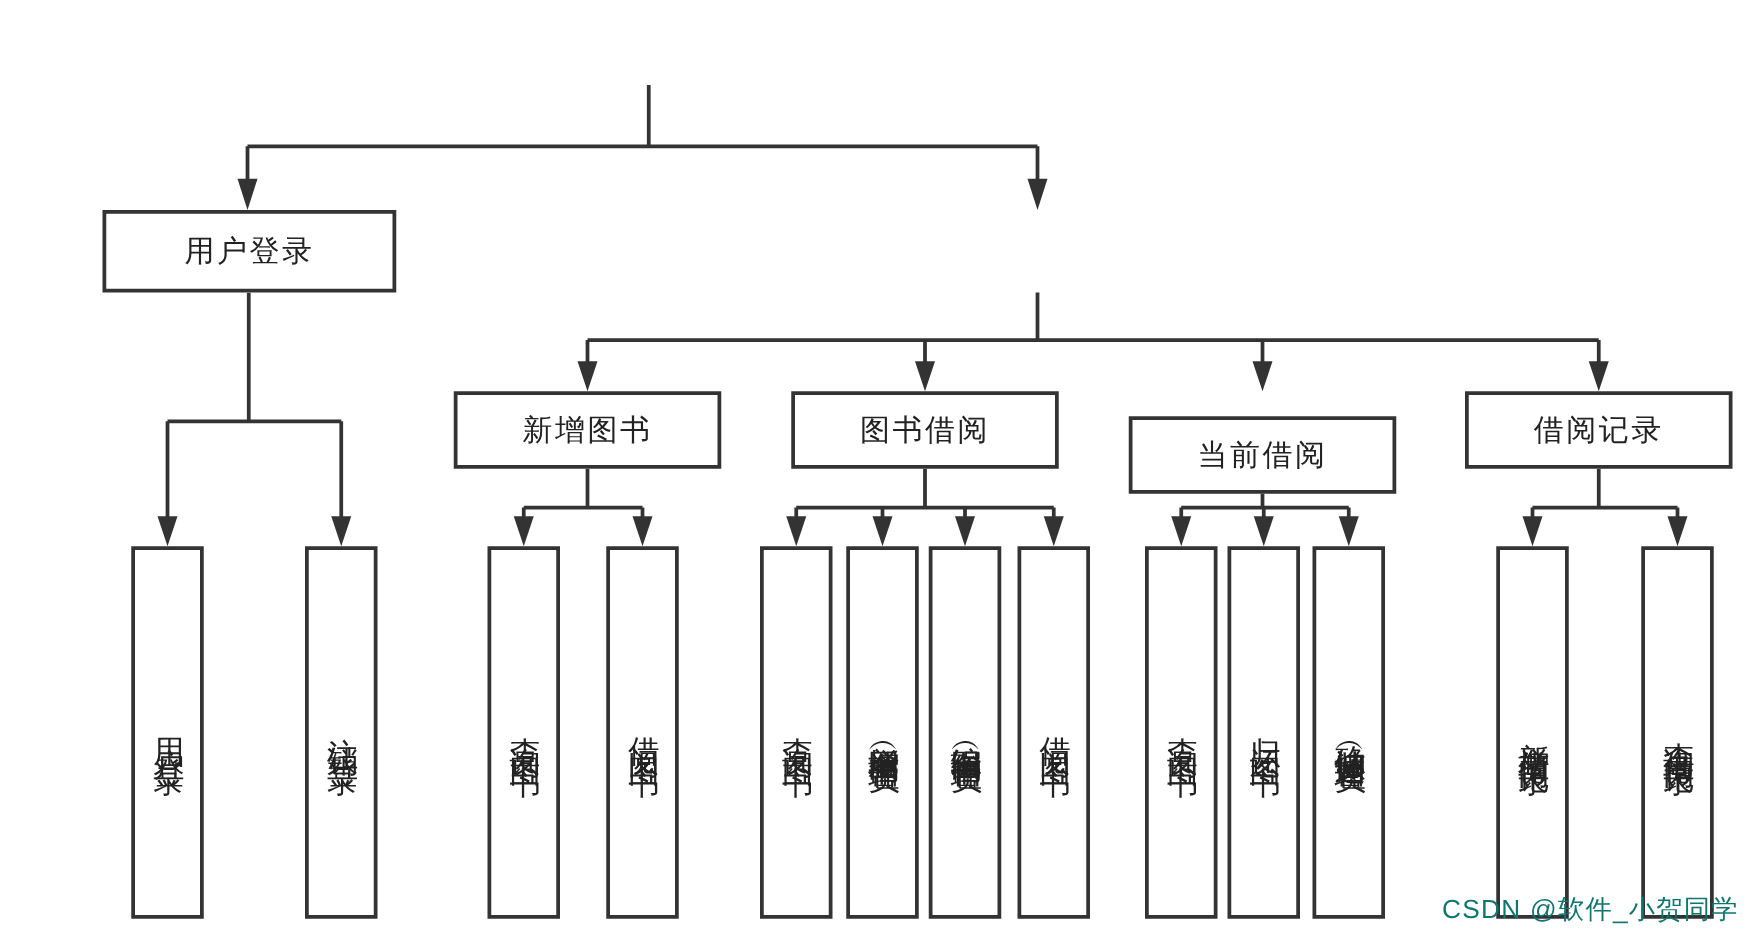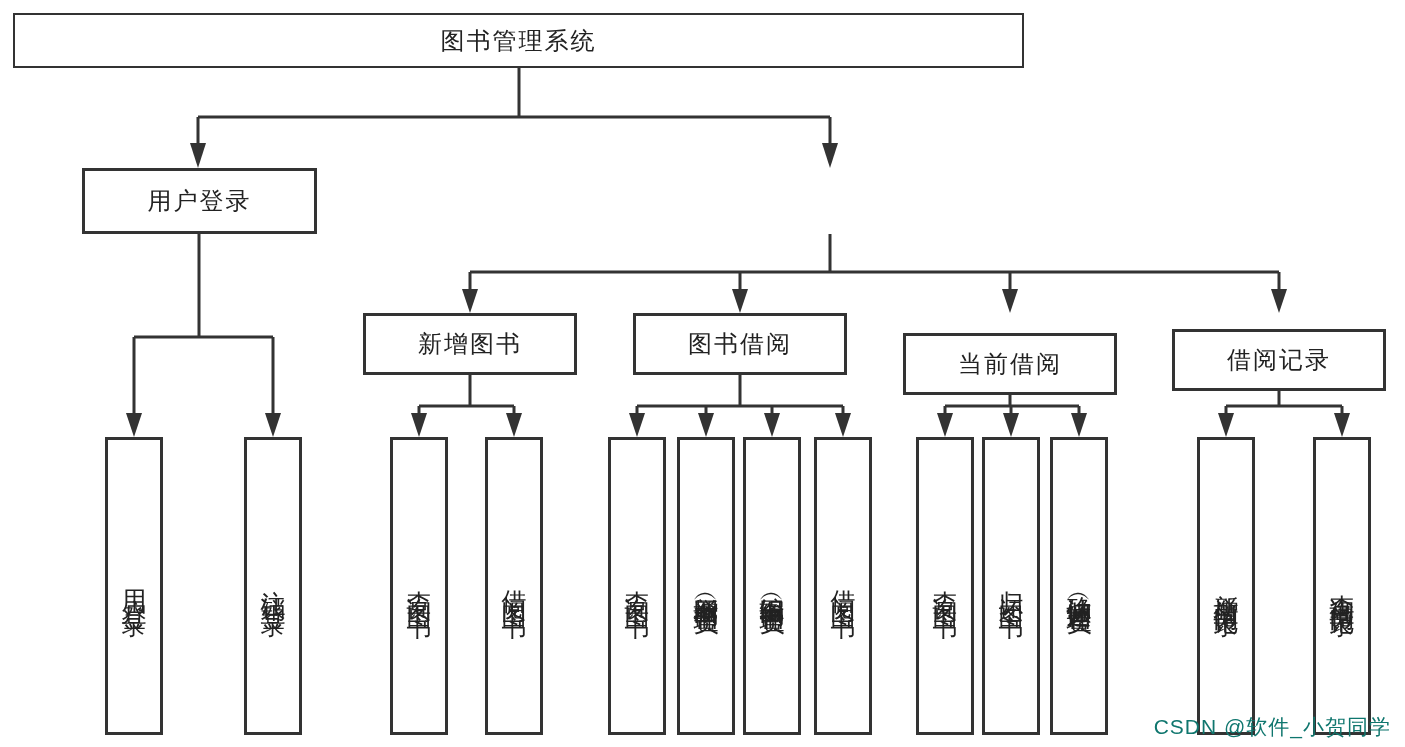--- a/index.html
+++ b/index.html
@@ -70,38 +70,35 @@
     <path class="ln" d="M1010 375 V406 M945 406 H1079 M945 406 V418 M1011 406 V418 M1079 406 V418"></path>
     <path class="ah" d="M937 413 H953 L945 437 Z"></path>
     <path class="ah" d="M1003 413 H1019 L1011 437 Z"></path>
     <path class="ah" d="M1071 413 H1087 L1079 437 Z"></path>
 
     <path class="ln" d="M1279 375 V406 M1226 406 H1342 M1226 406 V418 M1342 406 V418"></path>
     <path class="ah" d="M1218 413 H1234 L1226 437 Z"></path>
     <path class="ah" d="M1334 413 H1350 L1342 437 Z"></path>
   </svg>
 
-  <div class="hbox root" style="left:13px; top:13px; width:1011px; height:55px;">
-    <span>图书管理系统</span>
-  </div>
 
   <div class="hbox" style="left:82px; top:168px; width:235px; height:66px;">
     <span>用户登录</span>
   </div>
 
   <div class="hbox" style="left:363px; top:313px; width:214px; height:62px;">
     <span>新增图书</span>
   </div>
   <div class="hbox" style="left:633px; top:313px; width:214px; height:62px;font-family:Liberation Serif, serif;">
     <span>图书借阅</span>
   </div>
   <div class="hbox" style="left:903px; top:313px; width:214px; height:62px;margin-top:20px;">
     <span>当前借阅</span>
   </div>
-  <div class="hbox" style="left:1172px; top:313px; width:214px; height:62px;margin-top:16px;">
+  <div class="hbox" style="left:1172px; top:313px; width:214px; height:62px;">
     <span>借阅记录</span>
   </div>
 
   <div class="vbox ls8" style="left:105px;">
     <span>用户登录</span>
   </div>
   <div class="vbox ls8" style="left:244px;">
     <span>注销登录</span>
   </div>
 

